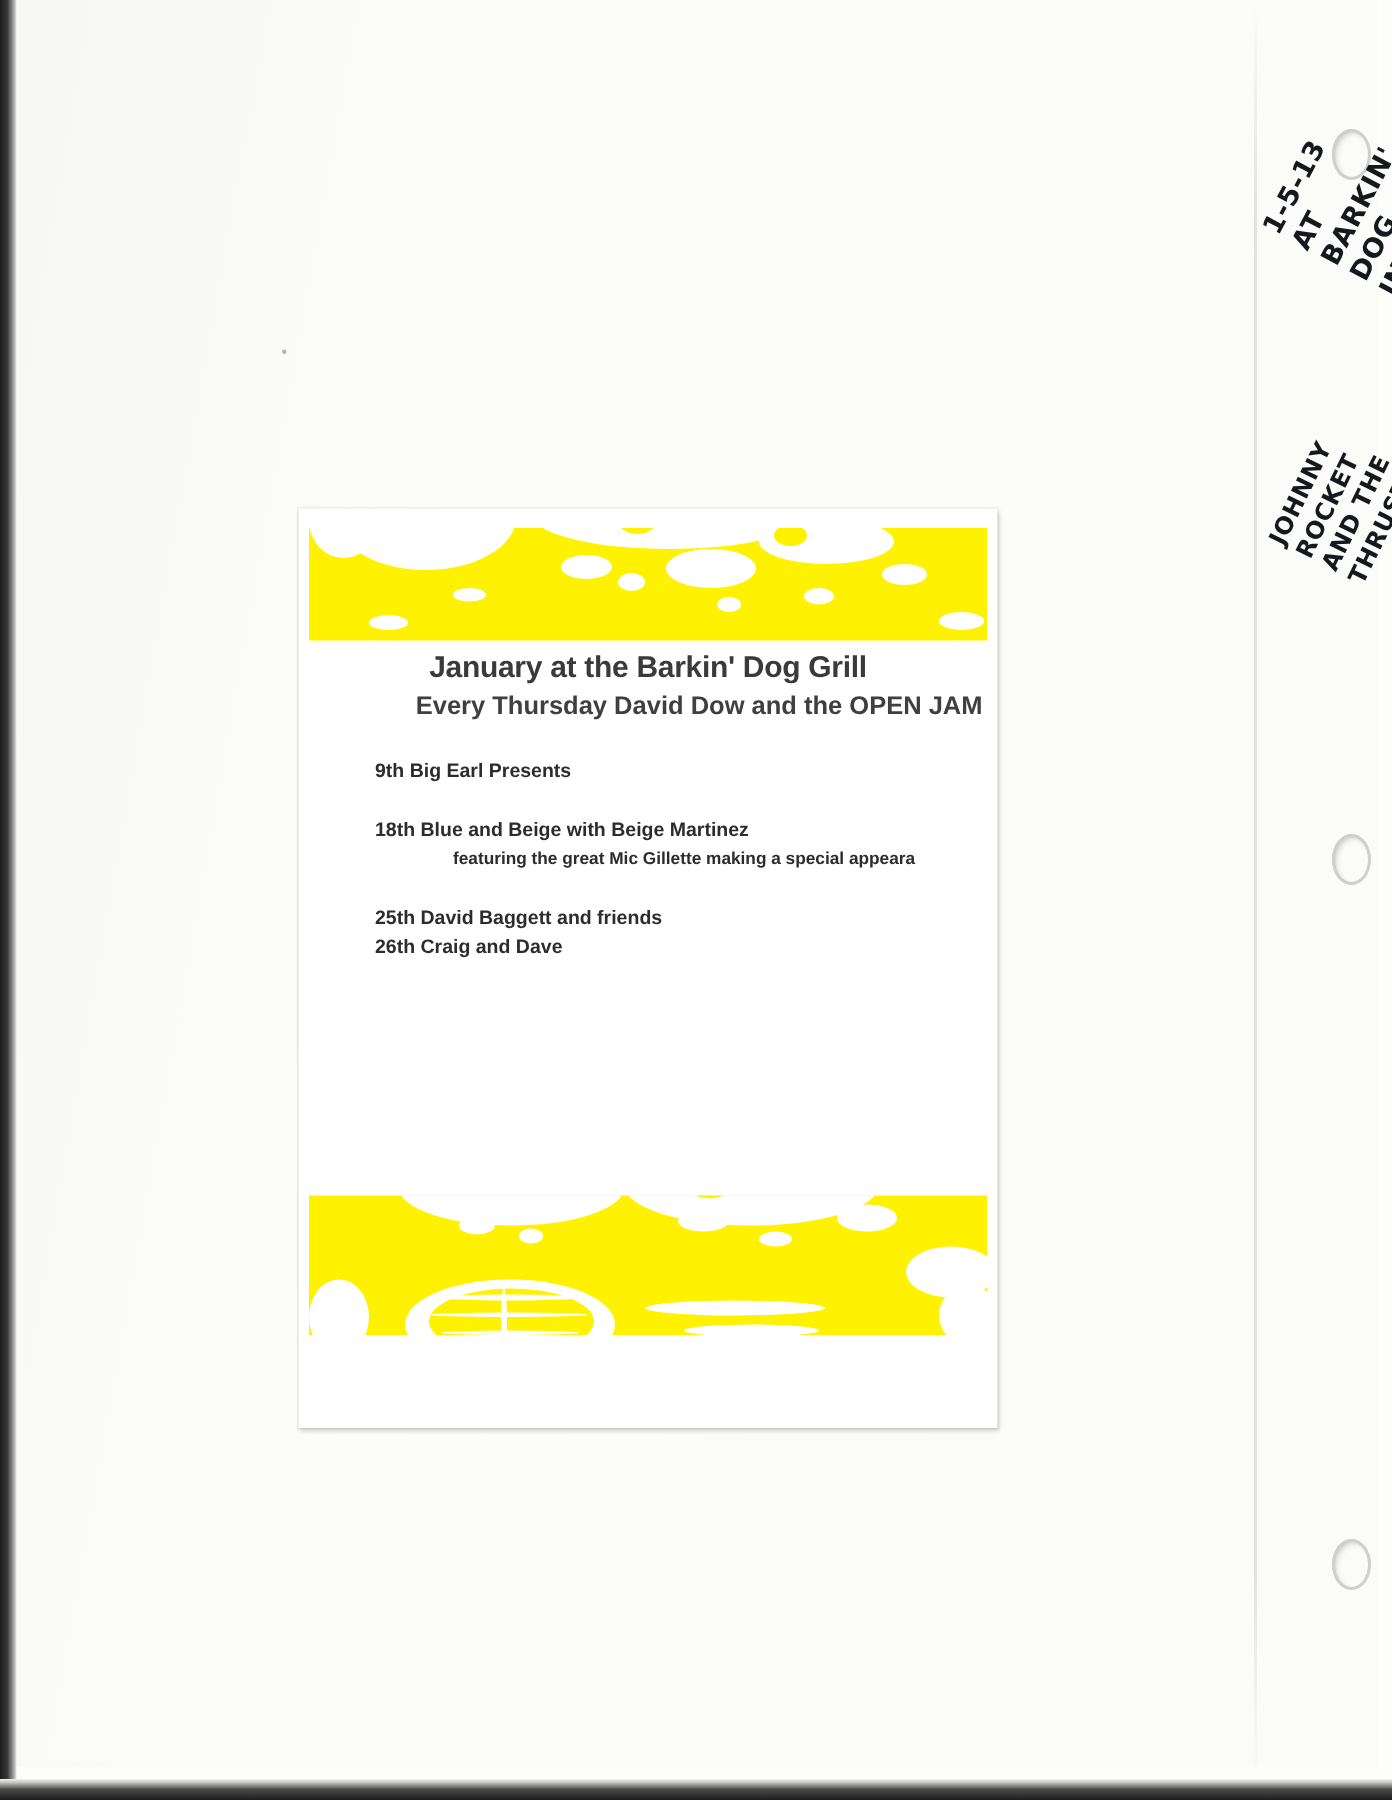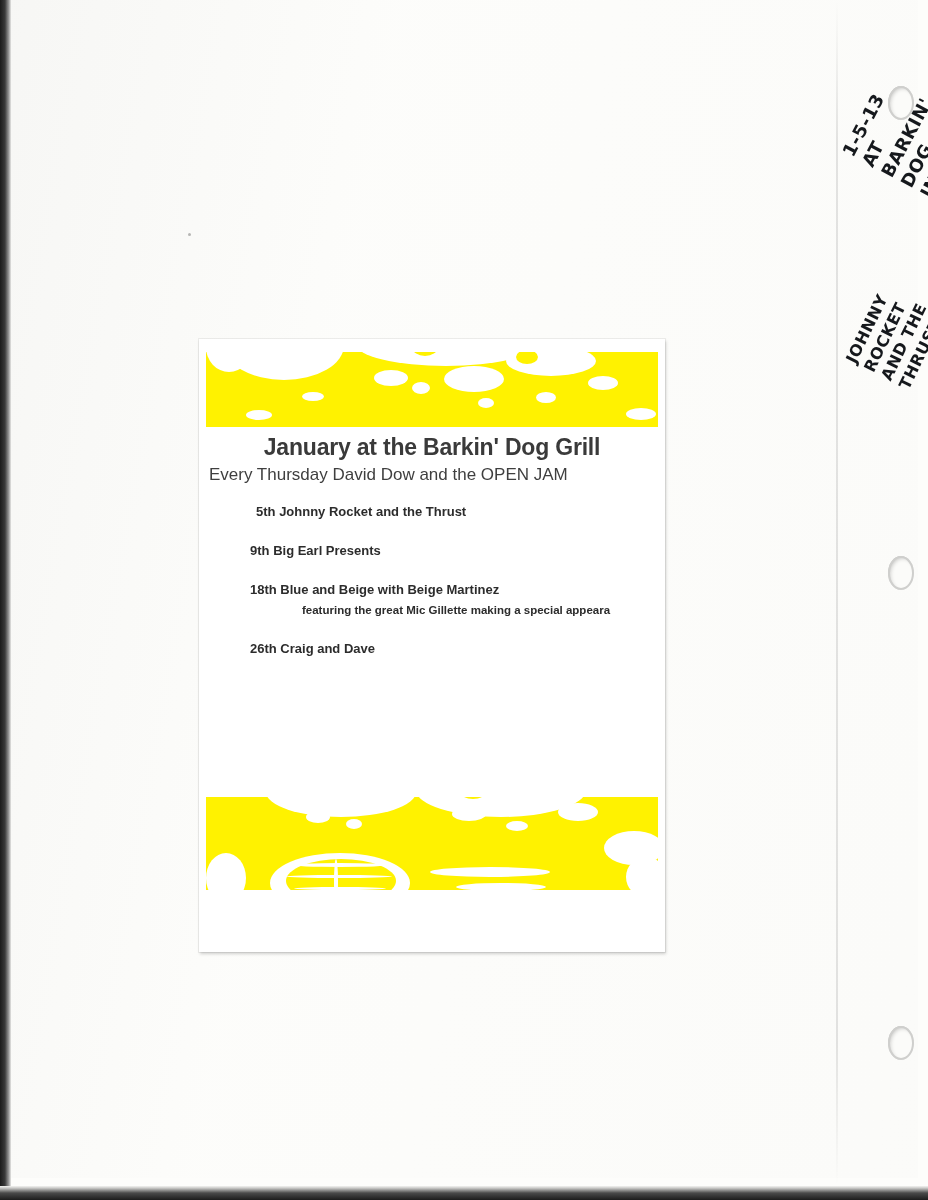--- a/index.html
+++ b/index.html
@@ -145,31 +145,31 @@
 
   
   #flyer-body {
     position: absolute;
     left: 0;
     top: 95px;
     width: 466px;
   }
   #flyer-title {
     text-align: center;
-    font-size: 23px;
+    font-size: 20px;
     font-weight: bold;
     color: #3a3a3a;
     margin: 0;
     padding: 0 10px;
     letter-spacing: -0.2px;
   }
   #flyer-subtitle {
-    text-align: left;
+    text-align: right;
     font-size: 17px;
-    font-weight: normal;
+    font-weight: bold;
     color: #3f3f3f;
     margin: 4px 0 0 0;
     padding: 0 10px;
   }
   #month-label {
     margin: 26px 0 0 0;
     padding-left: 9px;
     font-size: 14px;
     font-weight: bold;
     color: #2f2f2f;
@@ -248,43 +248,41 @@
       <div class="blob" style="left:0px; top:-30px; width:46px; height:50px;"></div>
       <div class="blob-y" style="left:206px; top:-14px; width:26px; height:18px;"></div>
       <div class="blob-y" style="left:310px; top:-2px; width:22px; height:14px;"></div>
     </div>
 
     <div id="flyer-body">
       <div id="flyer-title">January at the Barkin' Dog Grill</div>
       <div id="flyer-subtitle">Every Thursday David Dow and the OPEN JAM</div>
 
 
-      <div class="group" style="margin-top:14px;">
-        <div class="listing">
-          <span>5th </span>
-          <span>Johnny Rocket and the Thrust</span>
-        </div>
-      </div>
 
       <div class="group">
         <div class="listing" style="padding-left:51px;">
           <span>9th </span>
           <span>Big Earl Presents</span>
         </div>
       </div>
 
       <div class="group">
         <div class="listing" style="padding-left:51px;">
           <span>18th </span>
           <span>Blue and Beige with Beige Martinez</span>
         </div>
         <div class="sub-note">featuring the great Mic Gillette making a special appeara</div>
       </div>
 
       <div class="group">
+        <div class="listing" style="padding-left:51px;">
+          <span>25th </span>
+          <span>David Baggett and friends</span>
+        </div>
         <div class="listing" style="padding-left:51px;">
           <span>26th </span>
           <span>Craig and Dave</span>
         </div>
       </div>
     </div>
 
     <div id="splash-bottom">
       <div class="blob" style="left:60px; top:-30px; width:150px; height:50px;"></div>
       <div class="blob" style="left:210px; top:-34px; width:170px; height:54px;"></div>

